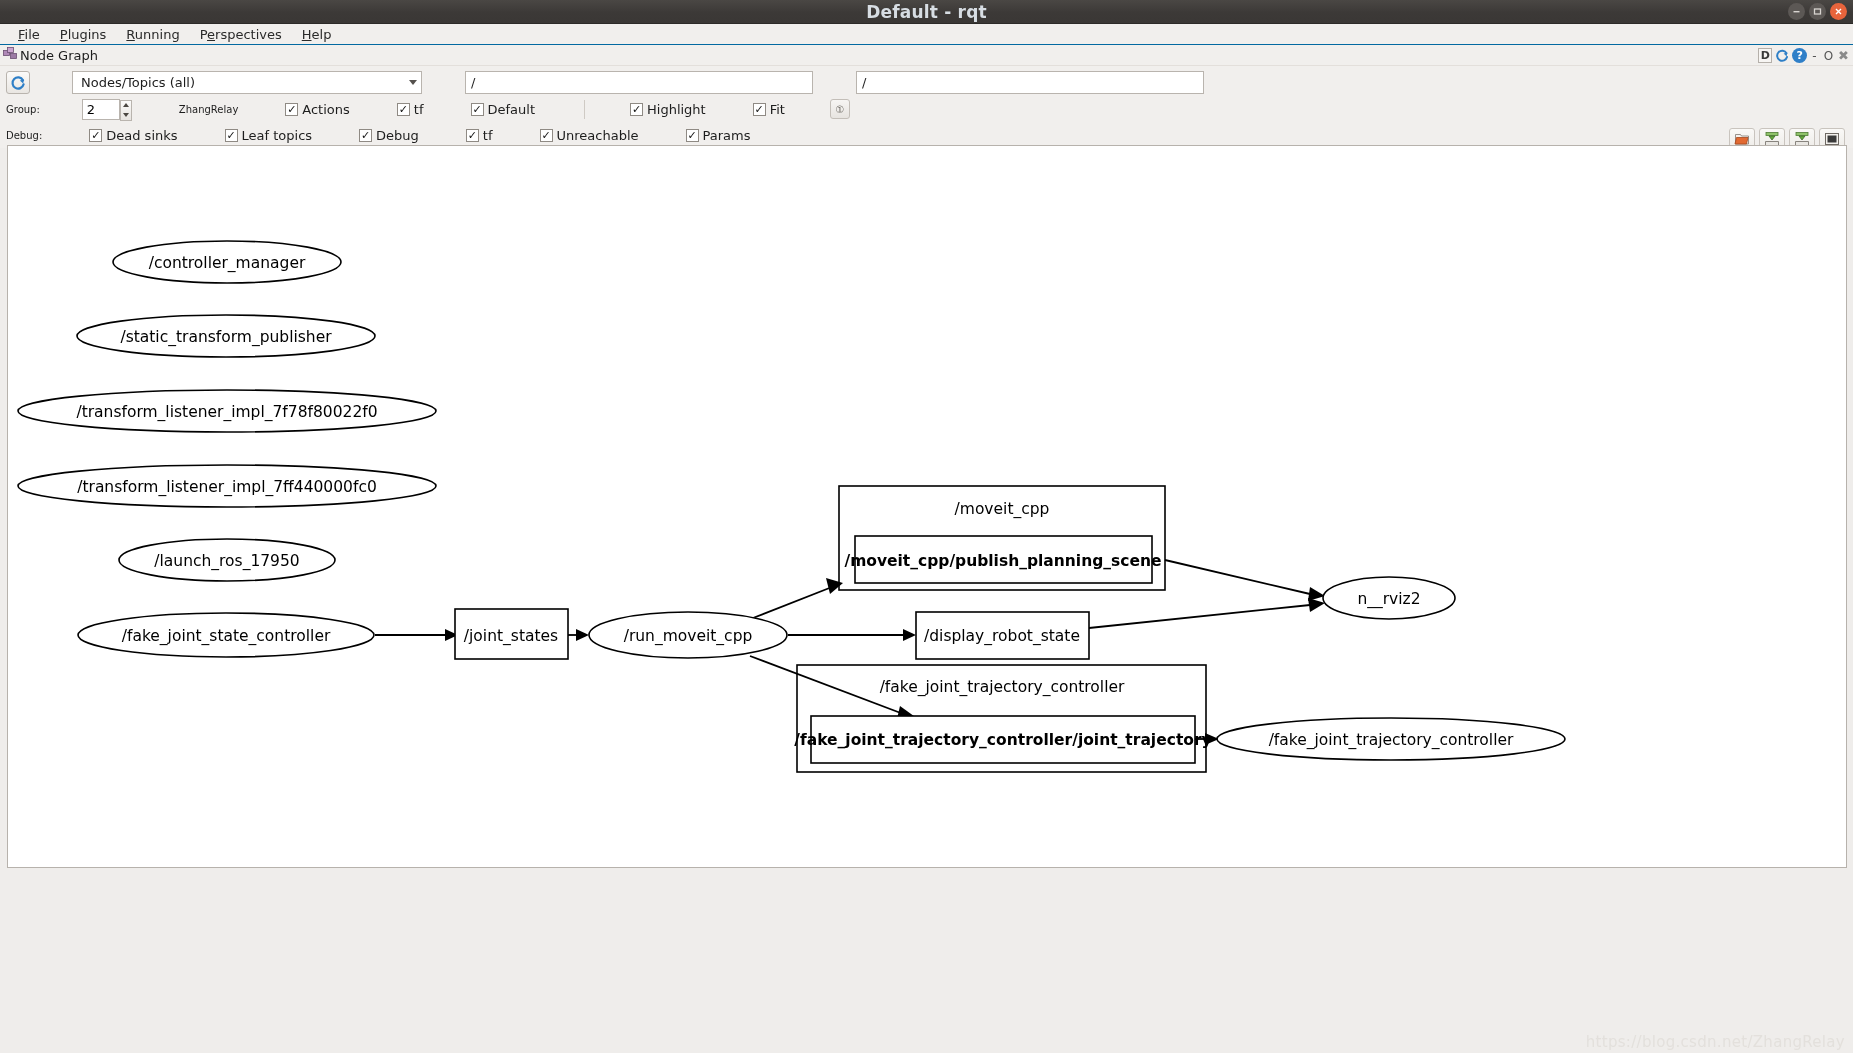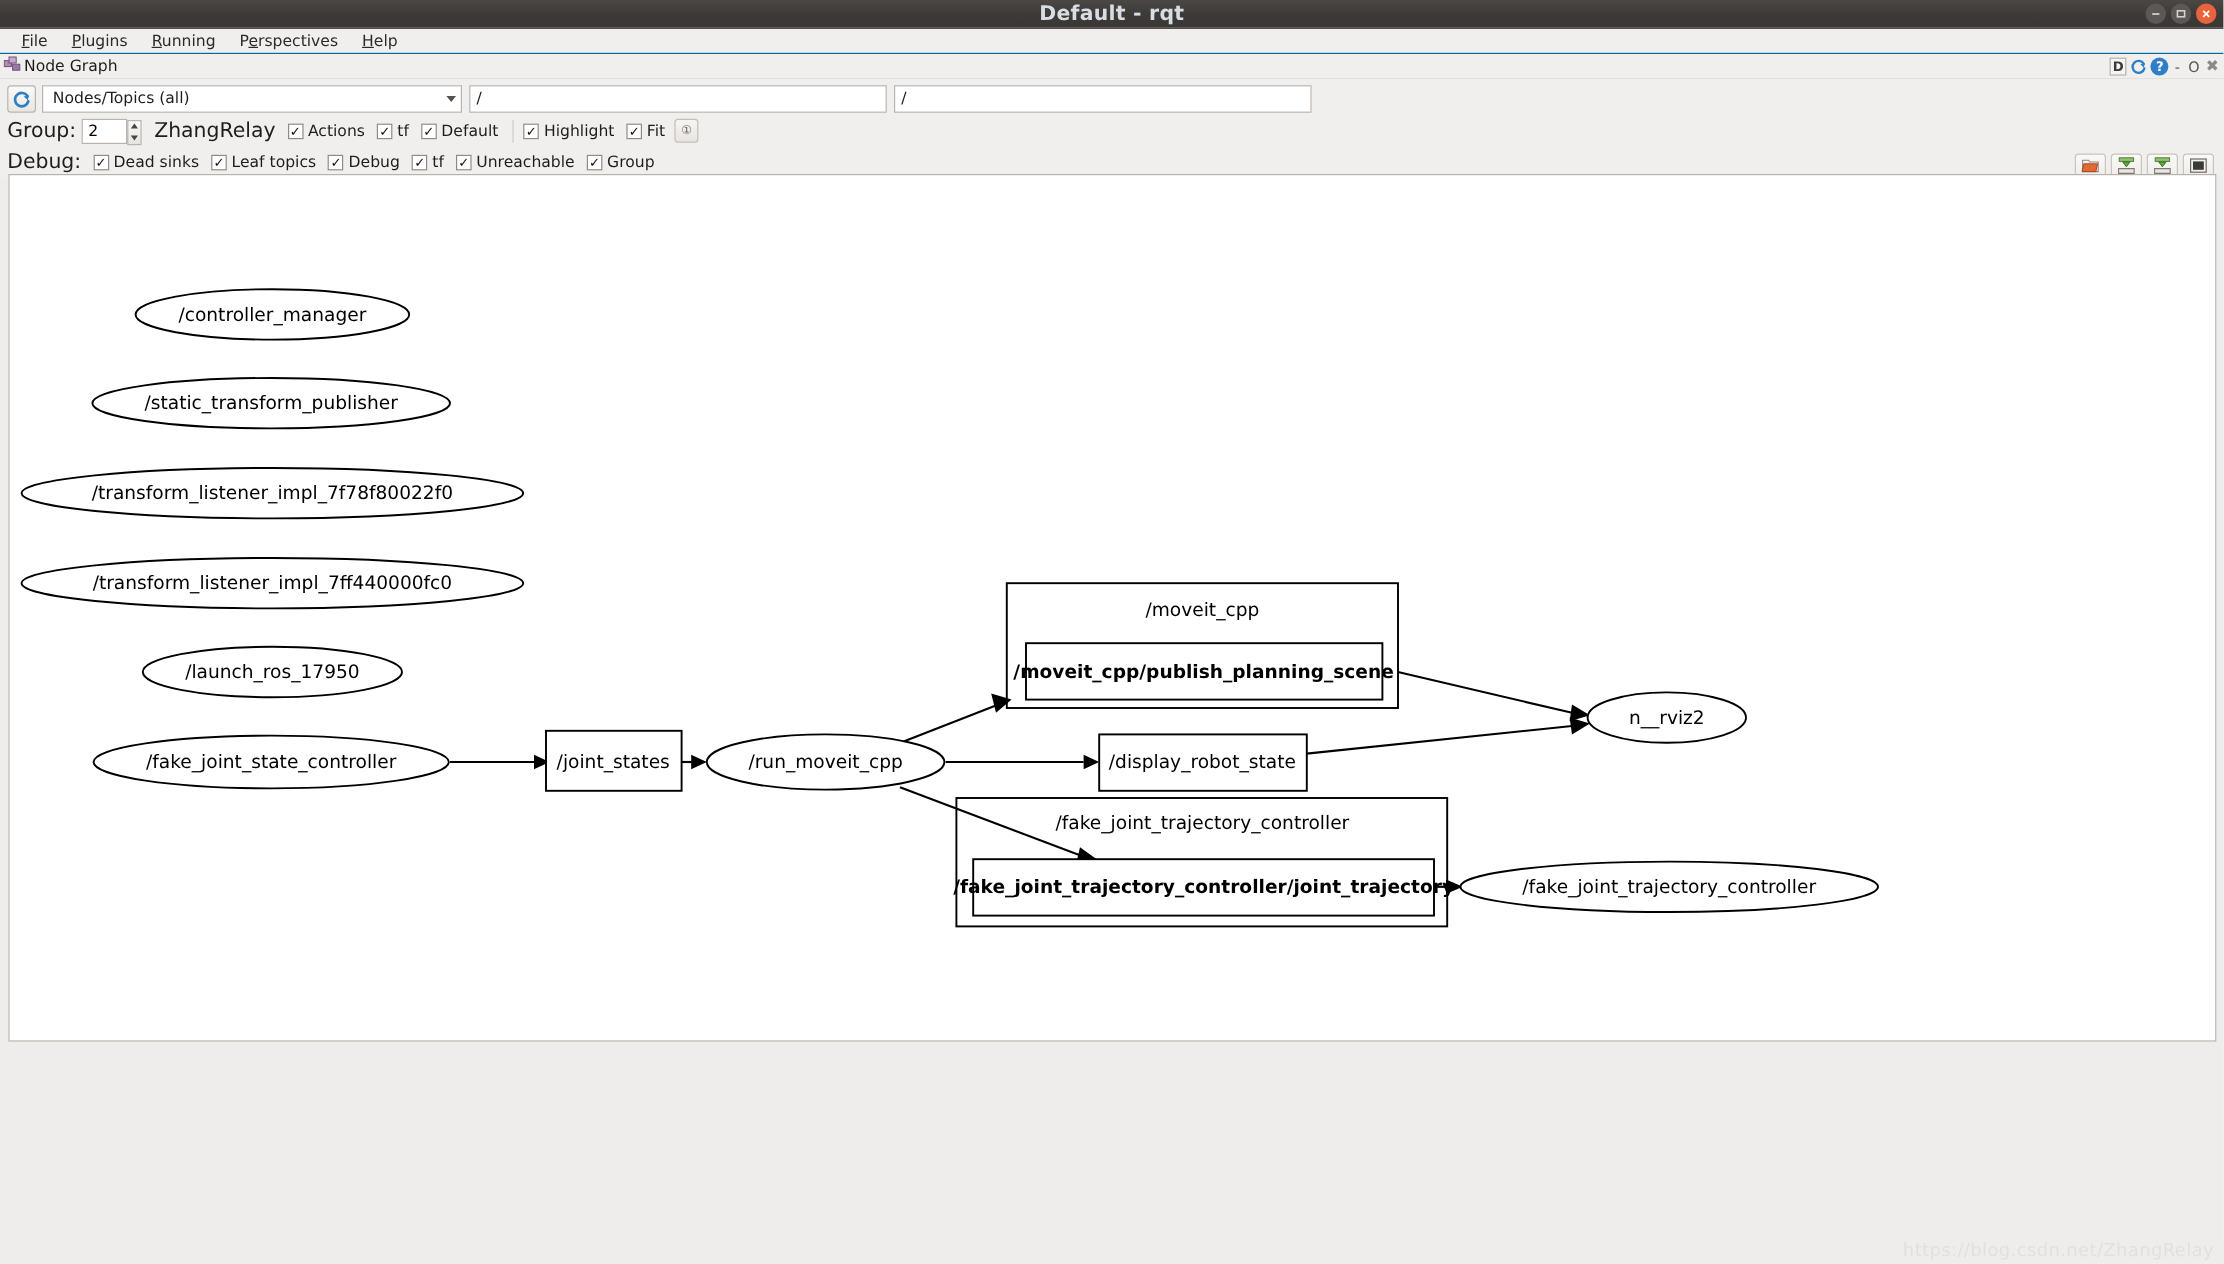--- a/index.html
+++ b/index.html
@@ -91,21 +91,21 @@
   }
   .ph-icon.sep { color: #555; padding: 0 2px; }
   .ph-icon.xmark { color: #8a8a8a; font-size: 13px; font-weight: bold; }
 
   
   .toolbar {
     position: relative;
     background: #f1efed;
     padding: 3px 6px 0 6px;
   }
-  .row { display: flex; align-items: center; height: 27px; }
+  .row { display: flex; align-items: center; height: 27px; gap: 37px; }
   .row.compact { height: 26px; }
 
   .refresh-btn {
     width: 24px; height: 23px;
     border: 1px solid #b9b4ae;
     border-radius: 3px;
     background: linear-gradient(to bottom,#fbfaf9,#e9e6e2);
     display: flex; align-items: center; justify-content: center;
     margin-right: 5px;
   }
@@ -133,21 +133,21 @@
     border: 1px solid #b9b4ae;
     background: #fff;
     display: flex; align-items: center;
     padding: 0 5px;
     font-size: 13px; color: #1d1d1d;
     margin-right: 6px;
   }
   .tf1 { width: 348px; }
   .tf2 { width: 348px; }
 
-  .lbl { font-size: 17px; color: #1d1d1d; white-space: nowrap; }
+  .lbl { font-size: 10px; color: #1d1d1d; white-space: nowrap; }
 
   .spin {
     width: 38px; height: 21px;
     border: 1px solid #b9b4ae;
     background: #fff;
     display: flex; align-items: center;
     padding-left: 4px;
     font-size: 13px;
     margin: 0 0 0 5px;
     position: relative;
@@ -376,21 +376,21 @@
     <div class="chk">
       <span class="box">✓</span>
       <span class="txt">tf</span>
     </div>
     <div class="chk">
       <span class="box">✓</span>
       <span class="txt">Unreachable</span>
     </div>
     <div class="chk">
       <span class="box">✓</span>
-      <span class="txt">Group</span>
+      <span class="txt">Params</span>
     </div>
   </div>
 
   <div class="toolbar-right" style="top:62px">
     <div class="tb-btn">
       <span>
         <svg width="16" height="16" viewBox="0 0 16 16">
           <path d="M1.5 3.5h5l1 1.5h7v8h-13z" fill="#f5f2ee" stroke="#8d8780" stroke-width="0.9"></path>
           <path d="M2.5 6.5h11.5l-1.5 6.5h-11.5z" fill="#e26a32" stroke="#a4461c" stroke-width="0.8"></path>
         </svg>

